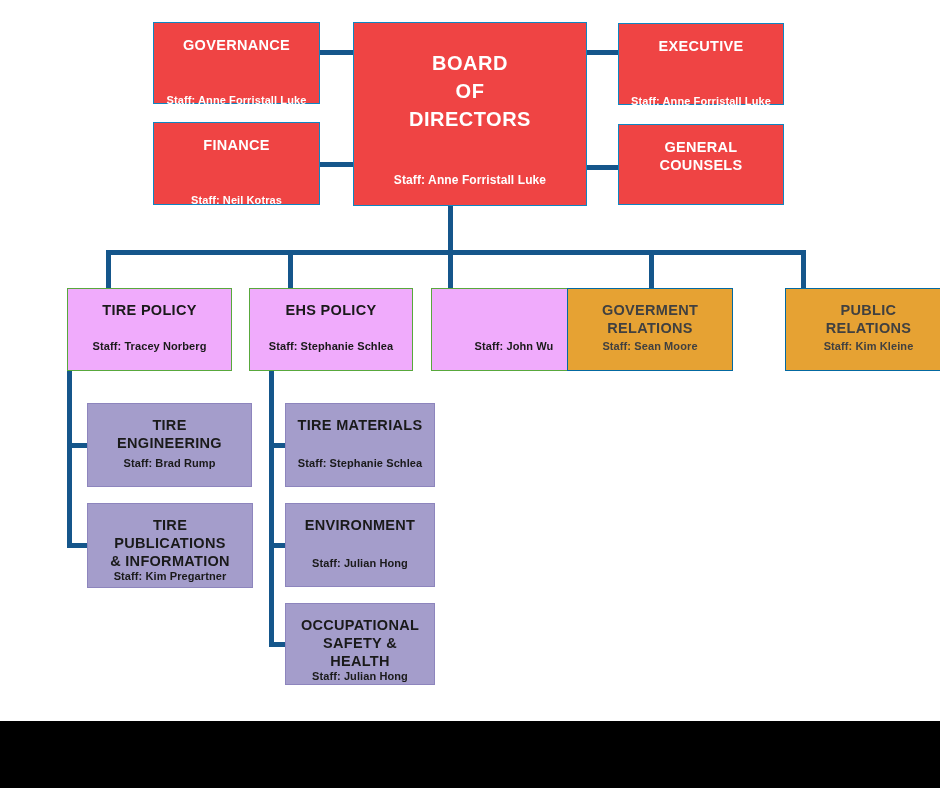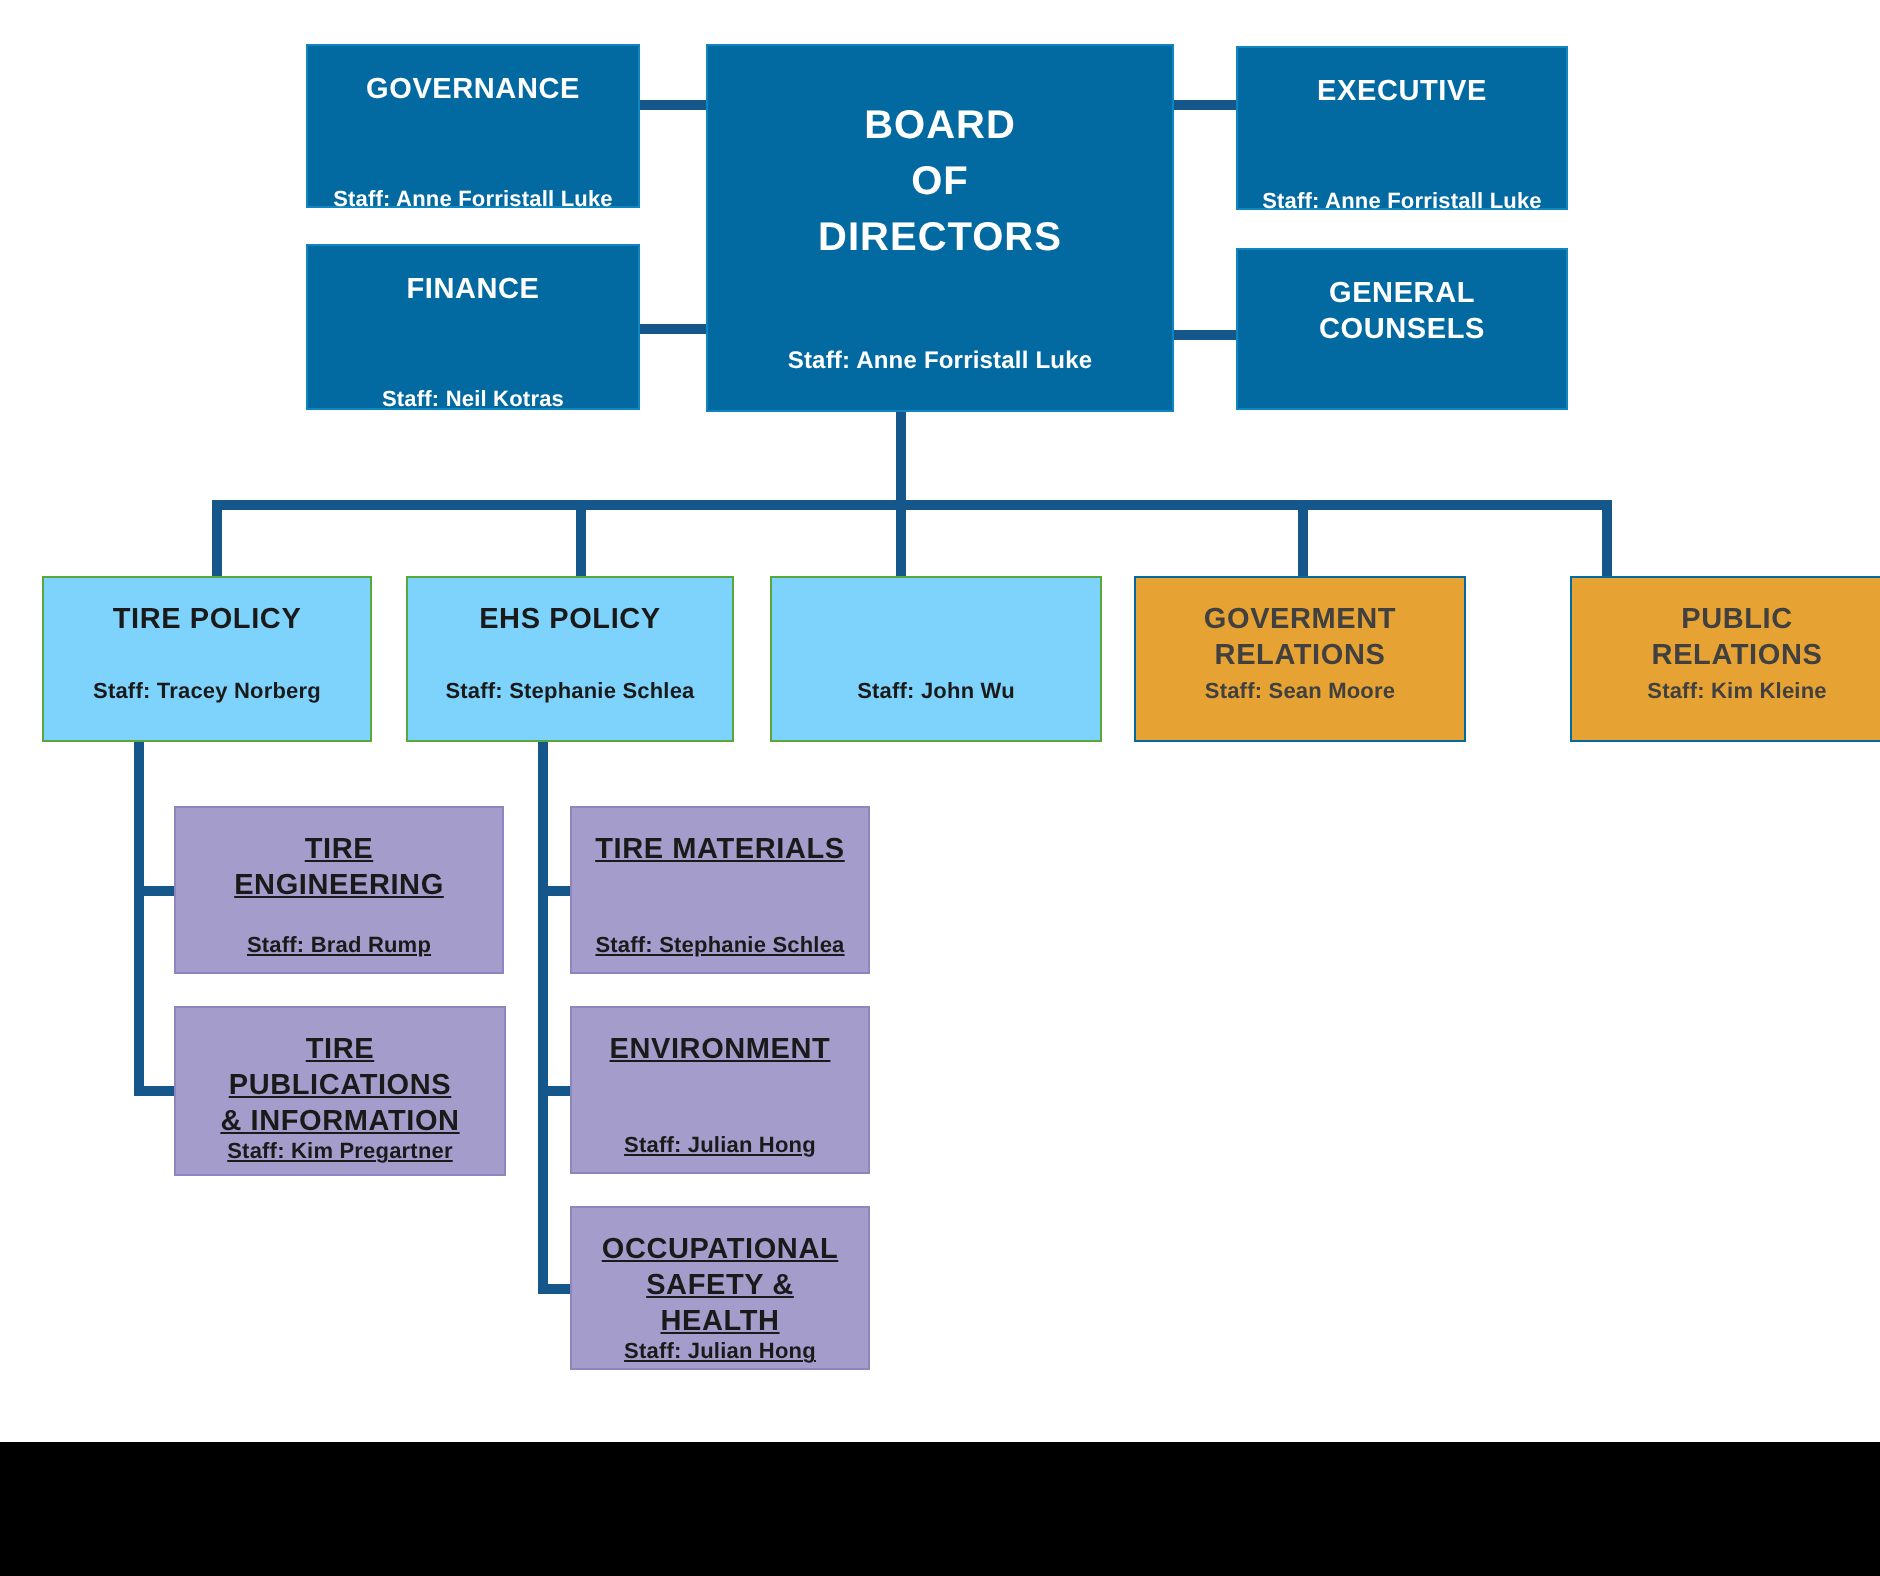--- a/index.html
+++ b/index.html
@@ -12,31 +12,31 @@
     align-items:center;text-align:center;
   }
   .node .title{
     white-space:pre-line;font-weight:700;font-size:14.5px;line-height:1.25;
     letter-spacing:.3px;padding:0 4px;
   }
   .node .staff{
     margin-top:auto;font-weight:700;font-size:11px;line-height:1.2;
     letter-spacing:.1px;padding:0 3px;
   }
-  .blue  {background:#0369a1;border:1px solid #0d86c2;color:#ffffff;gap:40px;}
-  .green {background:#7dd3fc;border:1px solid #58a83c;color:#1a1a1a;}
+  .blue  {background:#ef4444;border:1px solid #0d86c2;color:#ffffff;gap:40px;}
+  .green {background:#f0abfc;border:1px solid #58a83c;color:#1a1a1a;margin-left:46px;}
   .orange{background:#E6A233;border:1px solid #0369a1;color:#404040;text-align:center;}
   .purple{background:#A49DCB;border:1px solid #8d85bd;color:#1a1a1a;}
 
   .committee{padding:13px 4px 30px;}
   .board-box{padding:26px 6px 38px;}
   .board-box .title{font-size:20px;line-height:1.4;letter-spacing:.5px;}
   .board-box .staff{font-size:12px;}
   .division{padding:12px 4px 17px;}
-  .subgroup{padding:12px 4px 6px;text-decoration:underline;}
+  .subgroup{padding:12px 4px 16px;}
 
   
   #n-board      {left:353px;top:22px; width:234px;height:184px;}
   #n-governance {left:153px;top:22px; width:167px;height:82px;}
   #n-finance    {left:153px;top:122px;width:167px;height:83px;}
   #n-executive  {left:618px;top:23px; width:166px;height:82px;}
   #n-general    {left:618px;top:124px;width:166px;height:81px;}
 
   #n-tire-policy{left:21px; top:288px;width:165px;height:83px;}
   #n-ehs-policy {left:203px;top:288px;width:164px;height:83px;}

